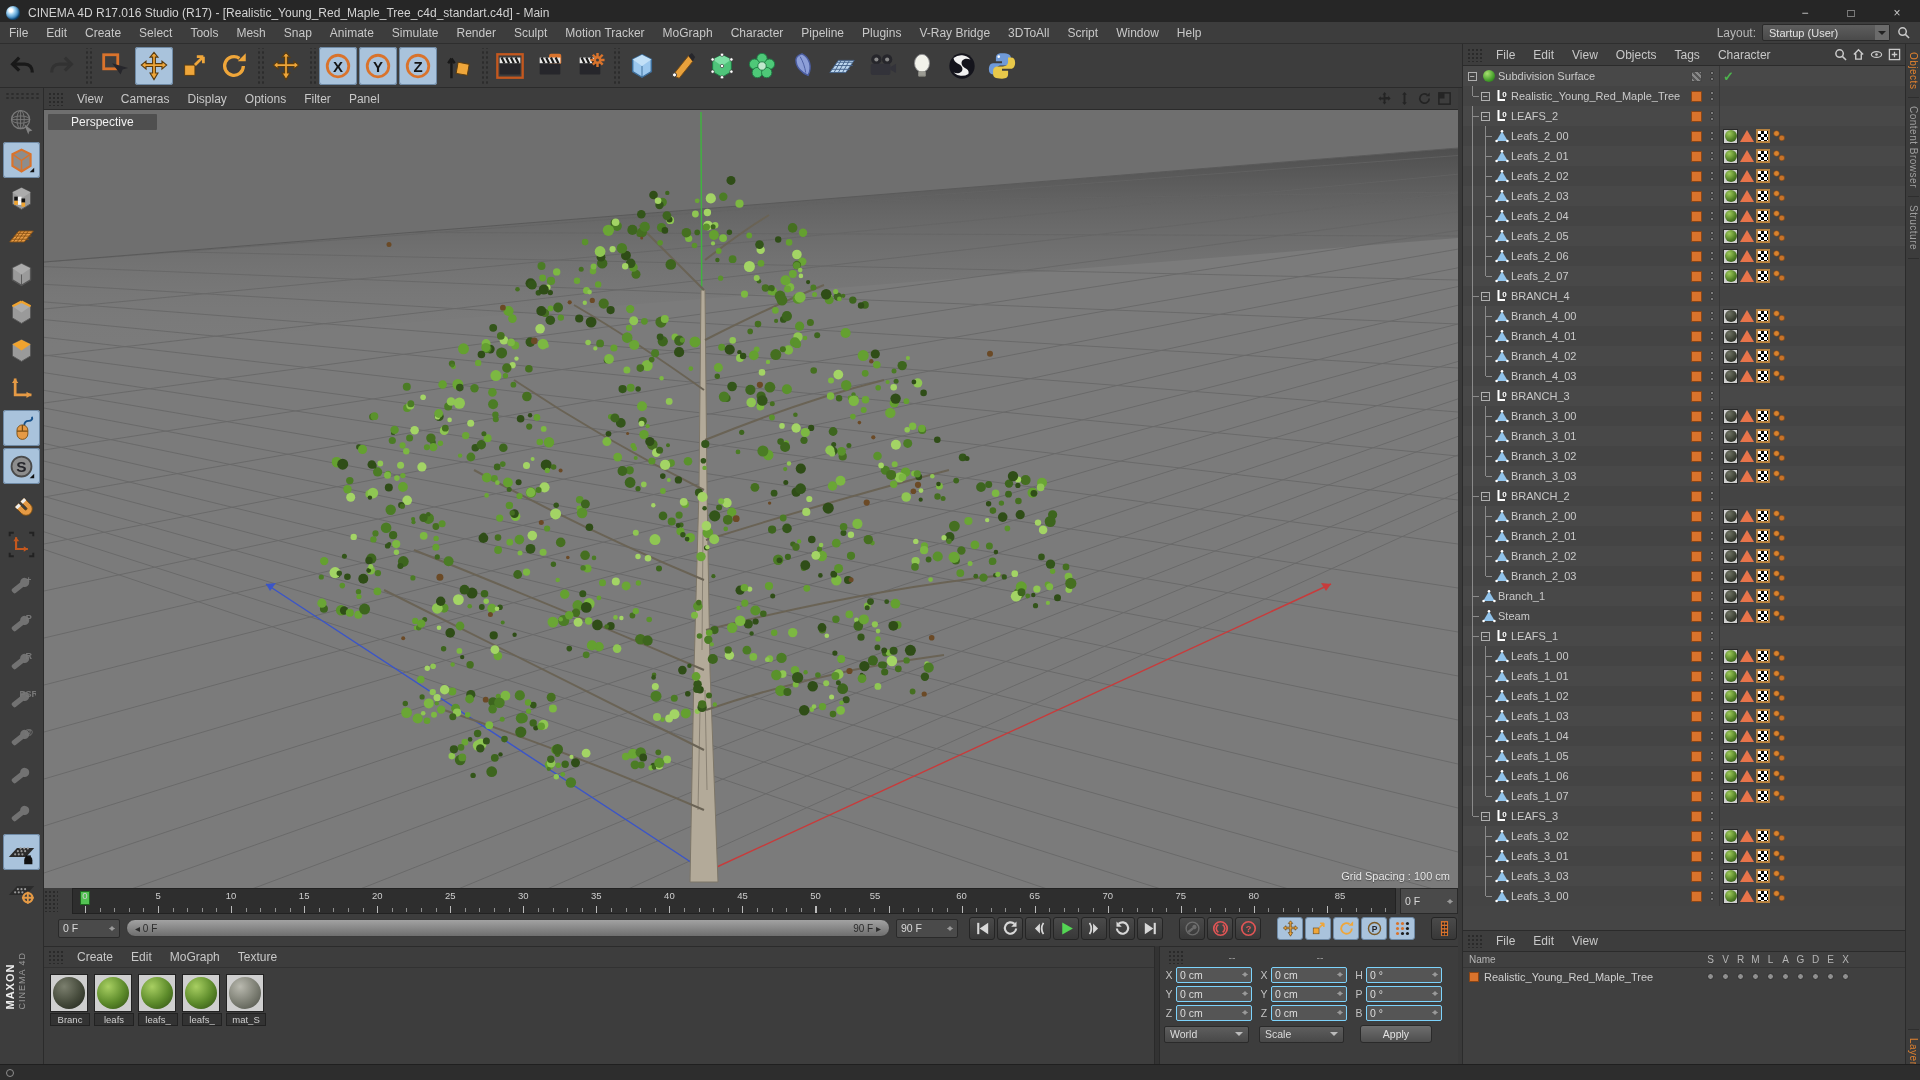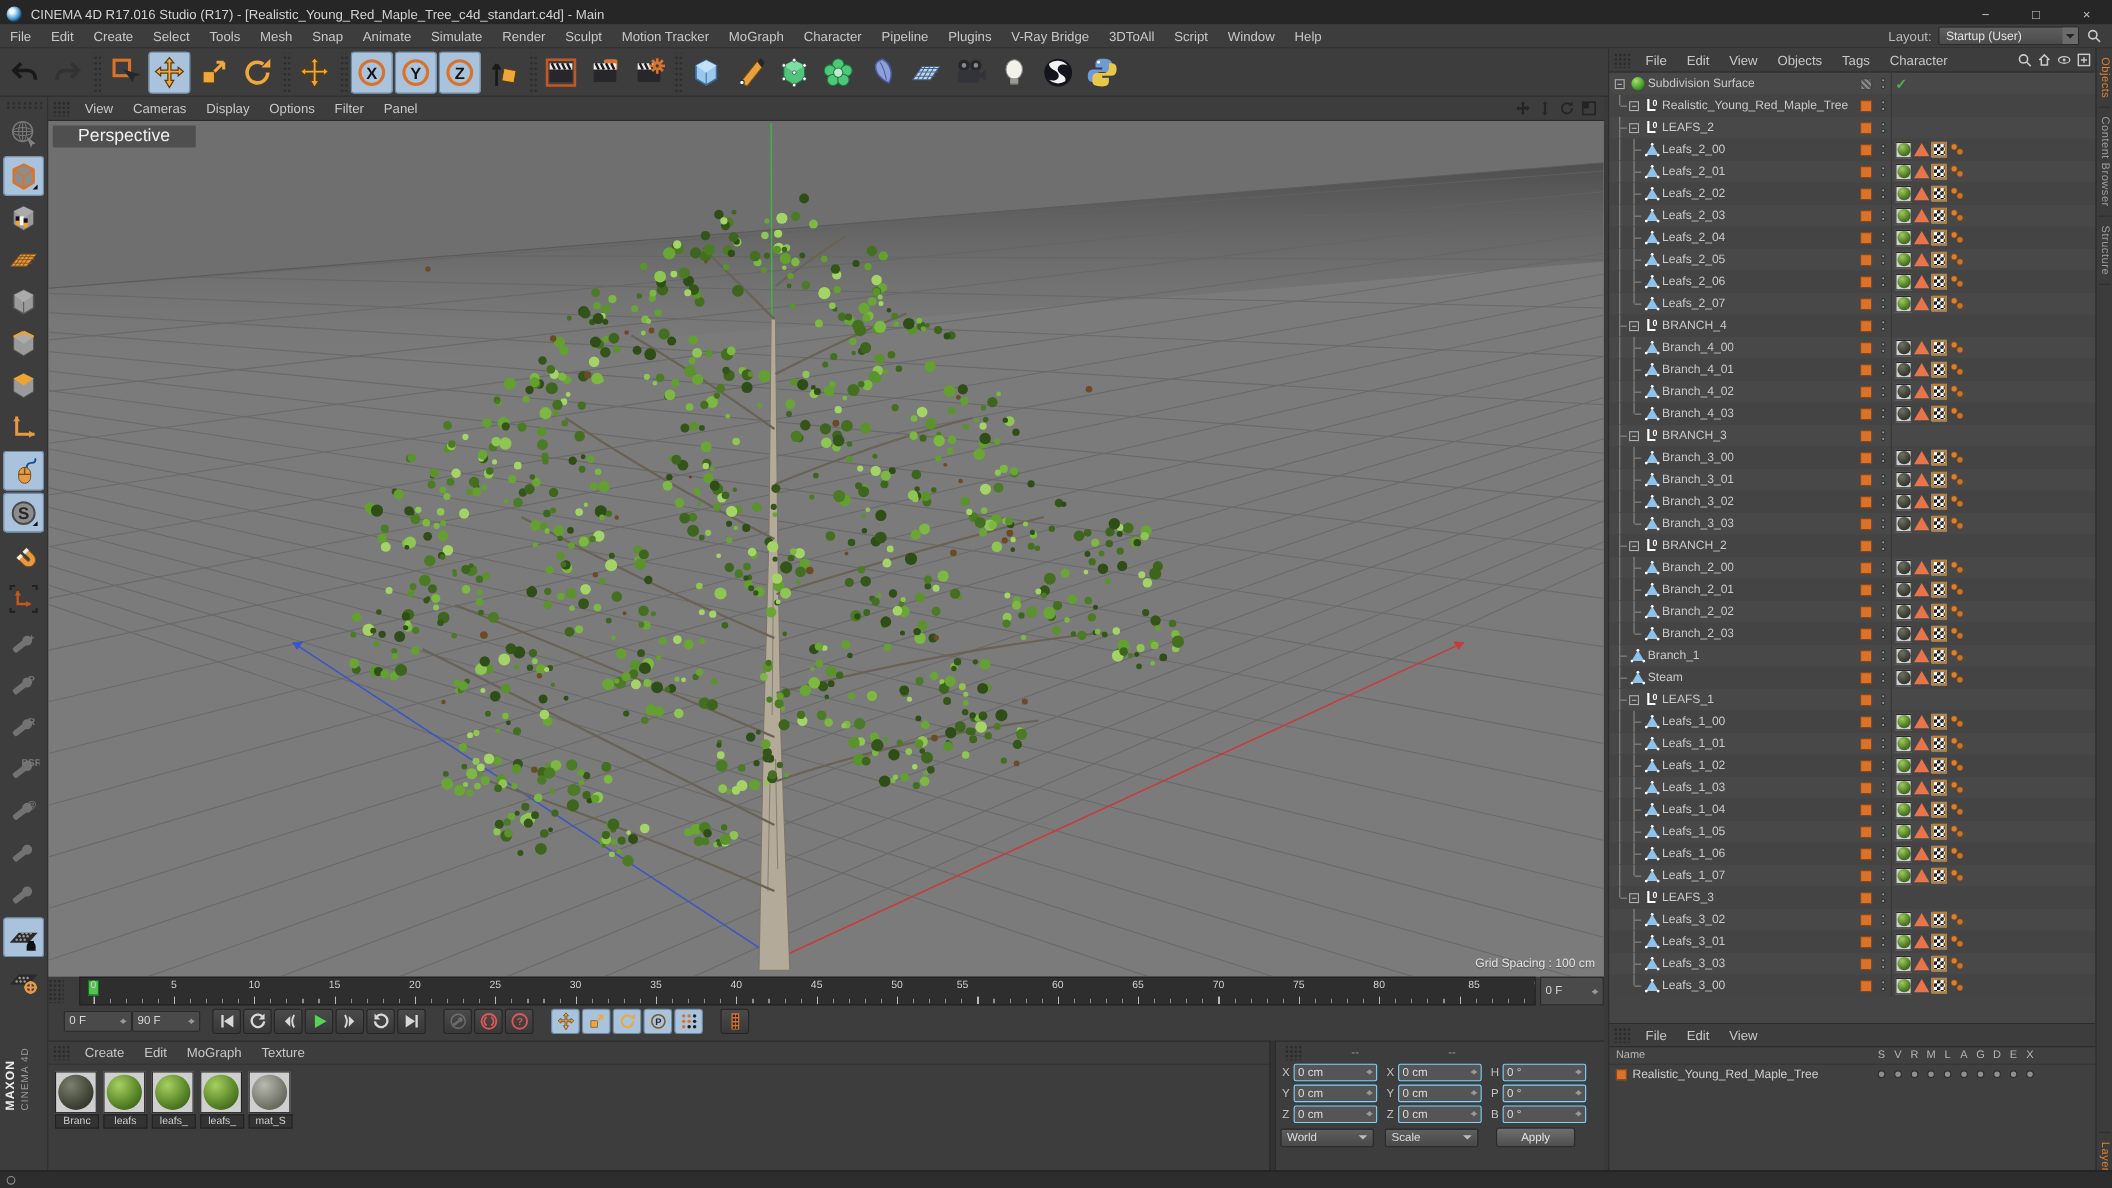--- a/index.html
+++ b/index.html
@@ -32,21 +32,21 @@
 #brand-maxon{font-size:11px;font-weight:bold;color:#ececec;letter-spacing:1px}
 #brand-c4d{font-size:9px;color:#9a9a9a;letter-spacing:1px;margin-left:1px}
 #viewport-panel{left:44px;top:88px;width:1414px;height:802px;background:#3d3d3d}
 #vp-menu{height:22px;display:flex;align-items:center;font-size:12px;background:#3d3d3d;border-bottom:1px solid #2b2b2b}
 .pgrip{width:16px;height:14px;margin:0 4px;background:radial-gradient(circle,#2a2a2a 1px,transparent 1.3px);background-size:4px 4px}
 #vp-nav{margin-left:auto;display:flex;align-items:center;margin-right:4px}
 .vpnav{width:20px;height:18px;display:flex;align-items:center;justify-content:center}
 .vpnav svg{width:15px;height:15px}
 #vp-canvas{position:relative;width:1414px;height:778px;background:#747474;overflow:hidden}
 #vp-canvas svg{display:block}
-#persp-label{position:absolute;left:4px;top:4px;background:rgba(40,40,40,.45);color:#f0f0f0;font-size:16px;padding:1px 23px;border-radius:1px}
+#persp-label{position:absolute;left:4px;top:4px;background:rgba(40,40,40,.45);color:#f0f0f0;font-size:12px;padding:1px 23px;border-radius:1px}
 #gridspacing{position:absolute;right:8px;bottom:6px;color:#e6e6e6;font-size:11px;text-shadow:0 1px 1px rgba(0,0,0,.4)}
 #timeline{left:44px;top:888px;width:1414px;height:58px;background:#3d3d3d}
 #ruler-row{height:26px;display:flex;align-items:stretch}
 #ruler{position:relative;flex:1;background:#2e2e2e;border:1px solid #222;margin-left:14px;overflow:hidden}
 #ruler .num{position:absolute;top:1px;font-size:9.5px;color:#cfcfcf;transform:translateX(-50%)}
 #tickband{position:absolute;left:0;right:0;bottom:0;height:7px;background-image:repeating-linear-gradient(90deg,#bbb 0 1px,transparent 1px 73.05px),repeating-linear-gradient(90deg,#8f8f8f 0 1px,transparent 1px 14.61px);background-position:12px 0,12px 2px;background-repeat:no-repeat,no-repeat;background-size:1340px 7px,1340px 4px}
 #playhead{position:absolute;left:7px;top:2px;width:10px;height:14px;background:#53c353;border:1px solid #1e6a1e}
 #ruler-grip{width:14px;background:radial-gradient(circle,#2a2a2a 1px,transparent 1.3px);background-size:4px 4px;align-self:stretch;margin:2px 0}
 #ruler-endbox{width:58px;margin-left:4px;background:#4a4a4a;border:1px solid #2a2a2a;display:flex;align-items:center;font-size:10.5px;color:#d8d8d8;padding:0 4px}
 #controls-row{height:28px;display:flex;align-items:center;padding-left:14px}
@@ -1732,20 +1732,24 @@
     </div>
   </div>
   <div id="controls-row">
     <div class="spinbox">
       <span>0 F</span>
       <span class="stepper">
           <i class="up"></i>
           <i class="dn"></i>
         </span>
     </div>
+    <div id="rangebar">
+      <span>◂ <span>0 F</span></span>
+      <span id="range-end"><span>90 F</span> ▸</span>
+    </div>
     <div class="spinbox">
       <span>90 F</span>
       <span class="stepper">
           <i class="up"></i>
           <i class="dn"></i>
         </span>
     </div>
     <div id="transport" style="display:flex;margin-left:10px">
         <div class="tpbtn">
           <svg viewBox="0 0 24 24">

